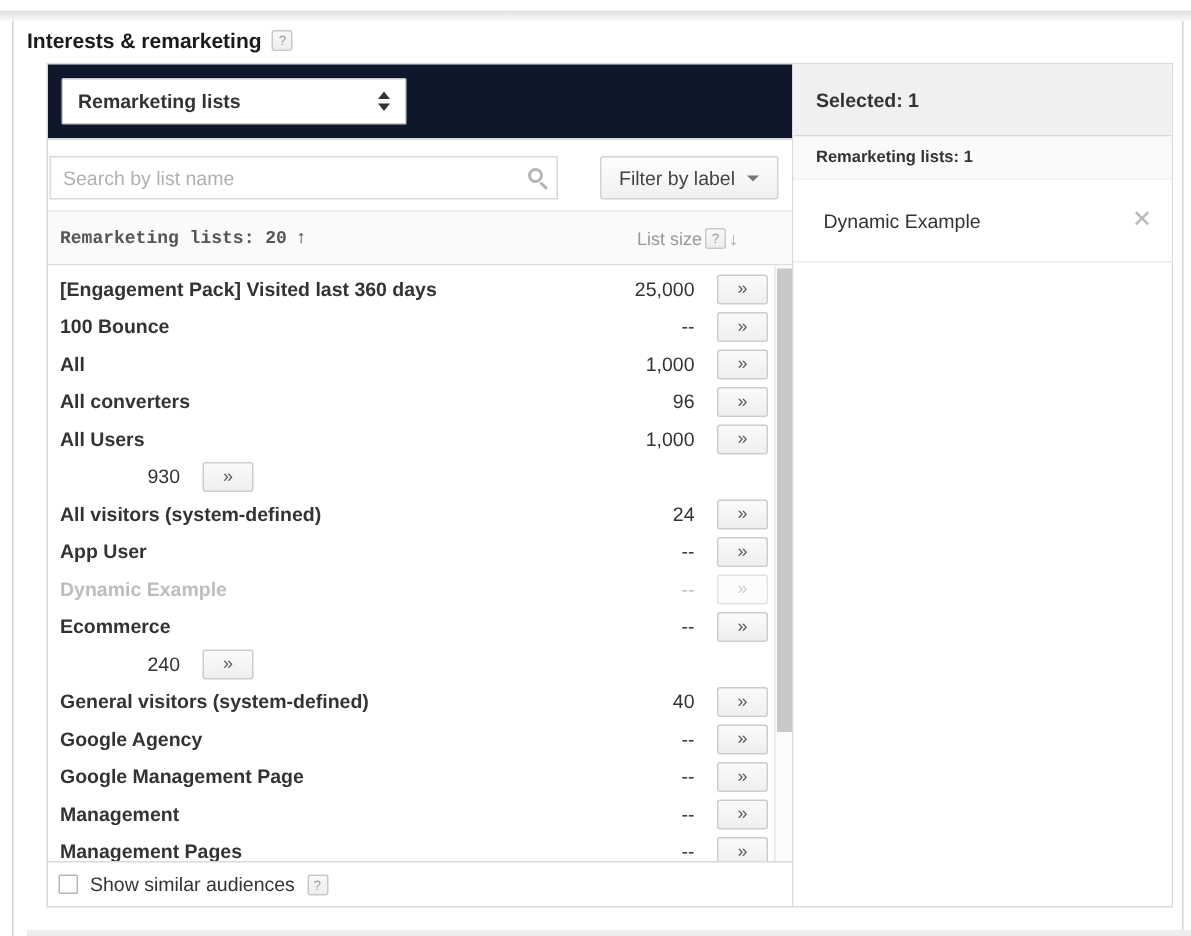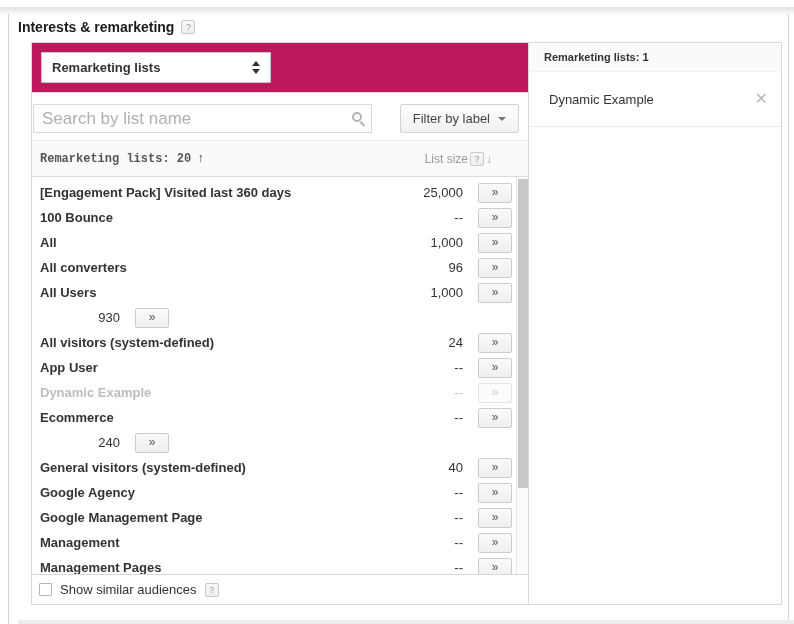--- a/index.html
+++ b/index.html
@@ -16,31 +16,31 @@
   .page-title { font-size:14px; font-weight:bold; color:#1a1a1a; }
   .help { width:14px; height:14px; border:1px solid #c9c9c9; border-radius:2px;
     background:linear-gradient(#f9f9f9,#ededed); color:#999; font-size:9px;
     line-height:12px; text-align:center; display:inline-block; flex:none; }
 
   .widget { position:absolute; top:28px; left:22px; width:751px; height:563px;
     border:1px solid #d9d9d9; background:#fff; display:flex; }
   .left-panel { width:497px; border-right:1px solid #d9d9d9; display:flex; flex-direction:column; }
   .right-panel { flex:1; display:flex; flex-direction:column; background:#fff; }
 
-  .type-bar { height:50px; background:#be185d; border-bottom:1px solid #dcdcdc; padding:9px 0 0 9px; flex:none; }
+  .type-bar { height:50px; background:#0f172a; border-bottom:1px solid #dcdcdc; padding:9px 0 0 9px; flex:none; }
   .type-btn { width:230px; height:31px; background:#fff; border:1px solid #c9c9c9; border-radius:1px;
     display:flex; align-items:center; justify-content:space-between; padding:0 10px;
     font-family:inherit; font-size:13px; font-weight:bold; color:#333; cursor:pointer; }
   .spinner { display:flex; flex-direction:column; gap:3px; }
   .tri-up { width:0; height:0; border-left:4px solid transparent; border-right:4px solid transparent; border-bottom:5px solid #333; }
   .tri-dn { width:0; height:0; border-left:4px solid transparent; border-right:4px solid transparent; border-top:5px solid #333; }
 
   .search-row { height:47px; position:relative; background:#fff; flex:none; }
   .search-input { position:absolute; left:1px; top:11px; width:339px; height:29px;
-    border:1px solid #d9d9d9; padding:0 32px 0 8px; font-family:inherit; font-size:17px; color:#333; outline:none; }
+    border:1px solid #d9d9d9; padding:0 32px 0 8px; font-family:inherit; font-size:13px; color:#333; outline:none; }
   .search-input::placeholder { color:#b0b0b0; }
   .mag { position:absolute; left:320px; top:19px; width:10px; height:10px;
     border:2px solid #b5b5b5; border-radius:50%; }
   .mag::after { content:""; position:absolute; left:7px; top:7px; width:6px; height:2px;
     background:#b5b5b5; transform:rotate(45deg); transform-origin:0 0; }
   .filter-btn { position:absolute; right:9px; top:11px; height:29px; padding:0 12px;
     background:linear-gradient(#fdfdfd,#f1f1f1); border:1px solid #d2d2d2; border-radius:2px;
     font-family:inherit; font-size:13px; font-weight:normal; color:#444;
     display:flex; align-items:center; gap:8px; cursor:pointer; }
   .caret-dn { width:0; height:0; border-left:4px solid transparent; border-right:4px solid transparent; border-top:4px solid #777; }
@@ -230,20 +230,21 @@
       </div>
 
       <div class="foot">
         <span class="checkbox"></span>
         <span>Show similar audiences</span>
         <span class="help">?</span>
       </div>
     </div>
 
     <div class="right-panel">
+      <div class="sel-header">Selected: 1</div>
       <div class="sel-sub">Remarketing lists: 1</div>
       <div id="selected-items">
   <div class="sel-item">
     <span class="sel-item-name">Dynamic Example</span>
     <span class="sel-remove">✕</span>
   </div>
 </div>
     </div>
   </div>
 

